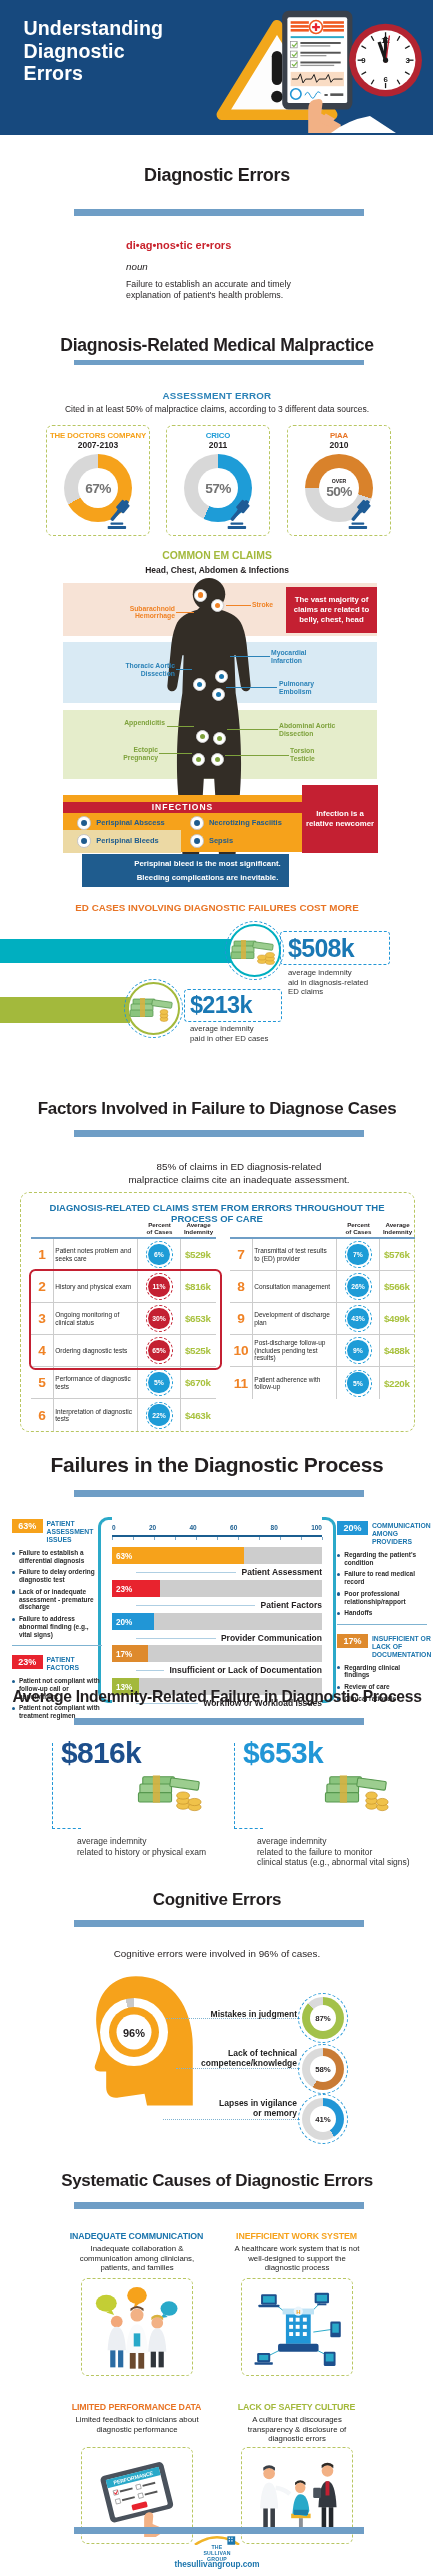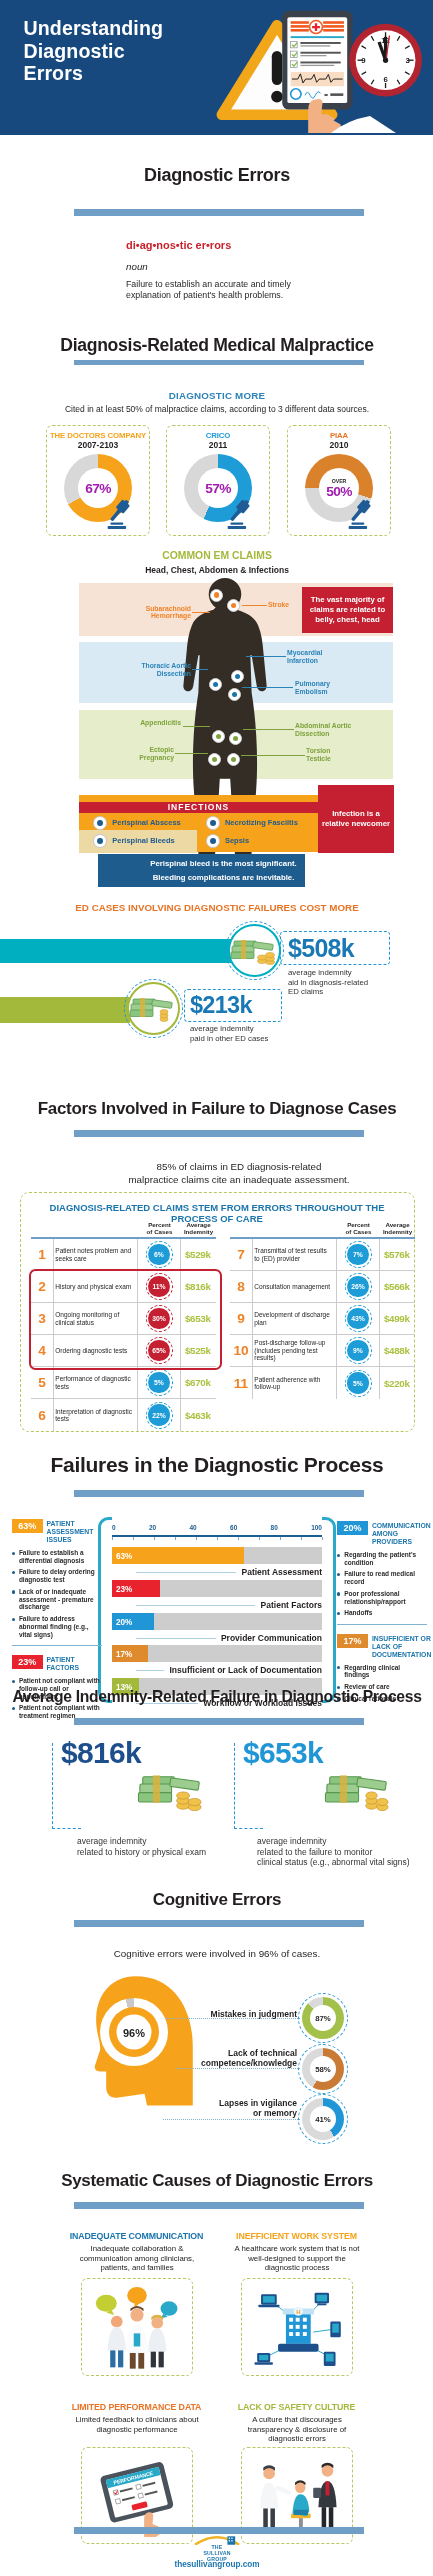--- a/index.html
+++ b/index.html
@@ -18,21 +18,21 @@
   .h-black { position:absolute; left:0; width:434px; text-align:center; color:#231F20; font-weight:bold; letter-spacing:-0.3px; }
   .rule { position:absolute; left:74px; width:290px; height:6.5px; background:#6F9EC6; }
 
   
   .src-card { position:absolute; top:425px; width:104px; height:111px; border:1.3px dashed #B8C661; border-radius:6.5px; padding-top:5.2px; text-align:center; }
   .src-name { font-size:7.8px; font-weight:bold; letter-spacing:-0.1px; }
   .src-years { font-size:8.5px; font-weight:bold; color:#231F20; }
   .donut { position:relative; width:68px; height:68px; margin:3.9px auto 0; border-radius:50%;
            background:conic-gradient(from var(--from,0deg), var(--c) calc(var(--p)*1%), #D8D8D8 0); }
   .donut-hole { position:absolute; left:50%; top:50%; transform:translate(-50%,-50%); width:40px; height:40px; border-radius:50%; background:#fff; display:flex; flex-direction:column; align-items:center; justify-content:center; }
-  .donut-pct { font-size:13.7px; font-weight:bold; color:#a21caf; letter-spacing:-0.7px; }
+  .donut-pct { font-size:13.7px; font-weight:bold; color:#737373; letter-spacing:-0.7px; }
   .donut-over { font-size:5.2px; font-weight:bold; color:#231F20; }
   .gavel { position:absolute; right:-3.9px; bottom:-9px; width:34px; height:34px; }
 
   
   .zone { position:absolute; left:63px; width:314px; }
   .marker { position:absolute; width:13px; height:13px; border-radius:50%; background:#fff; border:1.3px solid #CFCFCF; box-shadow:0 0 0 0.7px rgba(0,0,0,.05); }
   .marker::after { content:""; position:absolute; left:50%; top:50%; transform:translate(-50%,-50%); width:5.9px; height:5.9px; border-radius:50%; background:var(--c); }
   .bodylabel { position:absolute; font-size:6.8px; font-weight:bold; line-height:1.15; }
   .conn { position:absolute; height:0.7px; }
   .inf-item { display:flex; align-items:center; gap:5.2px; }
@@ -187,21 +187,21 @@
   </div>
 
   <div class="h-black" style="top:165px;font-size:18px">Diagnostic Errors</div>
   <div class="rule" style="top:209px"></div>
   <div class="abs" style="left:126px;top:239px;color:#C9232D;font-size:11px;font-weight:bold">di•ag•nos•tic er•rors</div>
   <div class="abs" style="left:126px;top:261px;font-size:9.8px;font-style:italic;color:#231F20">noun</div>
   <div class="abs" style="left:126px;top:279px;width:196px;font-size:8.8px;color:#231F20;line-height:1.3">Failure to establish an accurate and timely explanation of patient's health problems.</div>
 
   <div class="h-black" style="top:335px;font-size:17.6px">Diagnosis-Related Medical Malpractice</div>
   <div class="rule" style="top:360px;height:5.2px"></div>
-  <div class="h-black" style="top:390px;font-size:9.8px;color:#2C83B8;letter-spacing:0.2px">DIAGNOSTIC MORE</div>
+  <div class="h-black" style="top:390px;font-size:9.8px;color:#2C83B8;letter-spacing:0.2px">ASSESSMENT ERROR</div>
   <div class="abs ctr" style="left:0;top:404px;width:434px;font-size:8.5px;color:#231F20">Cited in at least 50% of malpractice claims, according to 3 different data sources.</div>
 
   <div class="src-card" style="left:46px">
     <div class="src-name" style="color: rgb(246, 162, 27);">THE DOCTORS COMPANY</div>
     <div class="src-years">2007-2103</div>
     <div class="donut" style="--p: 67; --c: #F6A21B;">
       <div class="donut-hole">
           <div class="donut-pct">67%</div>
         </div>
       <svg class="gavel" viewBox="0 0 48 48">
@@ -249,21 +249,21 @@
           </g>
         <rect x="8" y="41" width="26" height="4" rx="1" fill="#1F5C96"></rect>
           <rect x="12" y="36" width="18" height="3" rx="1" fill="#1F5C96"></rect>
       </svg>
     </div>
   </div>
 
   <div class="h-black" style="top:550px;font-size:10.4px;color:#A3B93C;letter-spacing:0">COMMON EM CLAIMS</div>
   <div class="abs ctr" style="left:0;top:565px;width:434px;font-size:8.5px;font-weight:bold;color:#231F20">Head, Chest, Abdomen &amp; Infections</div>
 
-  <div class="abs" style="left:16px;top:581px;width:358px;height:307px">
+  <div class="abs" style="left:0;top:581px;width:358px;height:307px">
     <div class="zone" style="top:2px;height:53px;background:#F7E3D6"></div>
     <div class="zone" style="top:61px;height:61px;background:#D9EAF4"></div>
     <div class="zone" style="top:129px;height:69px;background:#E5EDCB"></div>
 
     <svg class="abs" style="left:157px;top:-3.9px" width="104" height="288" viewBox="0 0 160 442">
       <circle cx="80" cy="26" r="25" fill="#332D26"></circle>
       <path d="M62,50 C45,55 34,62 29,74 C24,86 22,100 21,114 L16,166 C15,177 29,179 31,168 L39,120 L41,120 L39,178 C31,226 29,284 32,326 L40,438 L64,438 L72,310 L88,310 L96,438 L120,438 L128,326 C131,284 129,226 121,178 L119,120 L121,120 L129,168 C131,179 145,177 144,166 L139,114 C138,100 136,86 131,74 C126,62 115,55 98,50 L92,44 L68,44 Z" fill="#332D26"></path>
     </svg>
 
     <div class="abs" style="left:286px;top:5.9px;width:91px;height:46px;background:#C42032;color:#fff;display:flex;align-items:center;justify-content:center;text-align:center;font-size:7.8px;font-weight:bold;line-height:1.25;padding:2.6px">The vast majority of claims are related to belly, chest, head</div>

